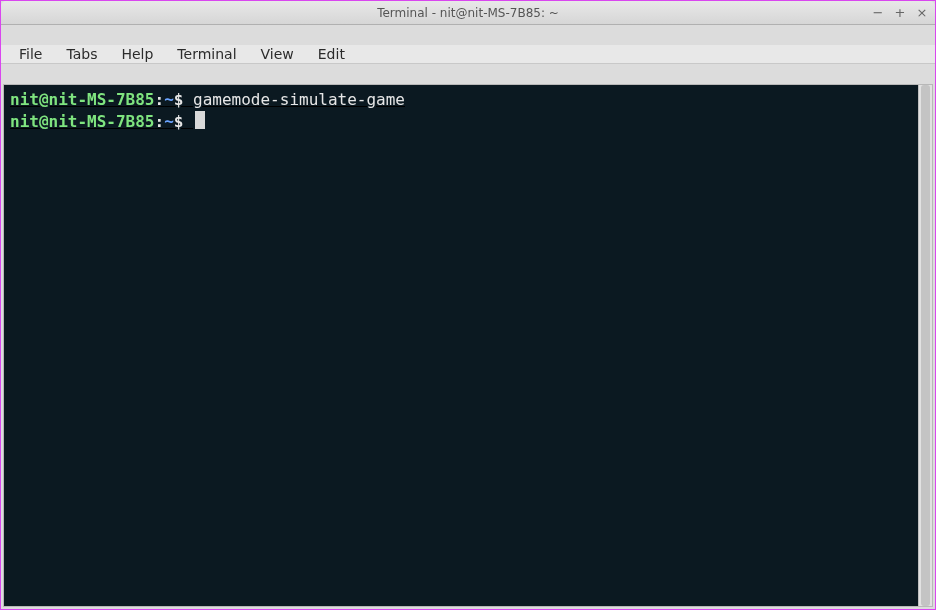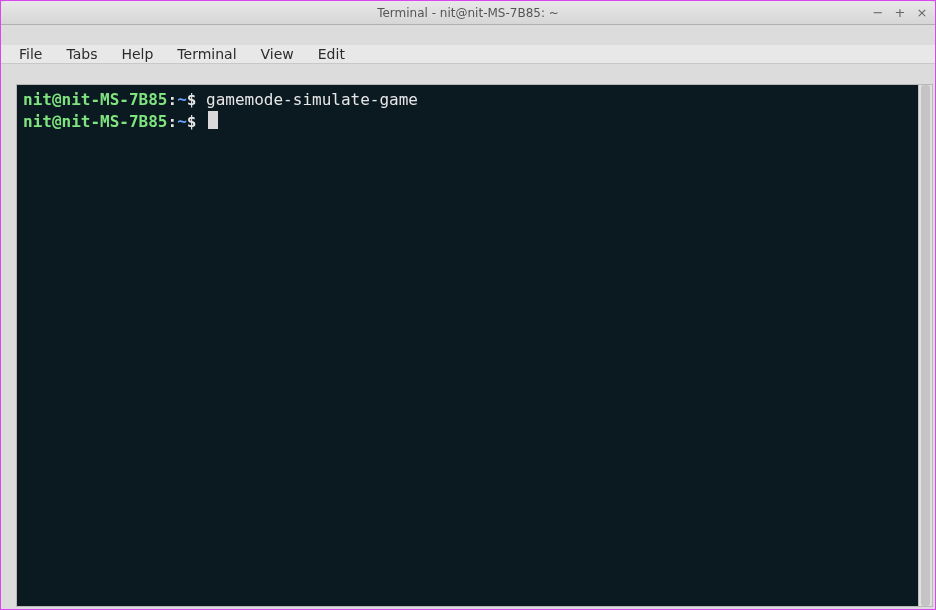--- a/index.html
+++ b/index.html
@@ -76,21 +76,22 @@
       font-size: 14px;
       color: #2b2b2b;
       cursor: pointer;
       border-radius: 3px;
     }
     .terminal-wrap {
       flex: 1;
       display: flex;
       background: #0b1921;
       border: 1px solid #b8b8b8;
-      margin: 0 2px 2px 15px;
+      margin: 0 2px 2px 2px;
+      text-decoration: underline;
     }
     .terminal {
       flex: 1;
       padding: 4px 6px;
       font-family: "DejaVu Sans Mono", "Liberation Mono", "Courier New", monospace;
       font-size: 16px;
       line-height: 22px;
       color: #e6e6e6;
       white-space: pre;
       overflow: hidden;

